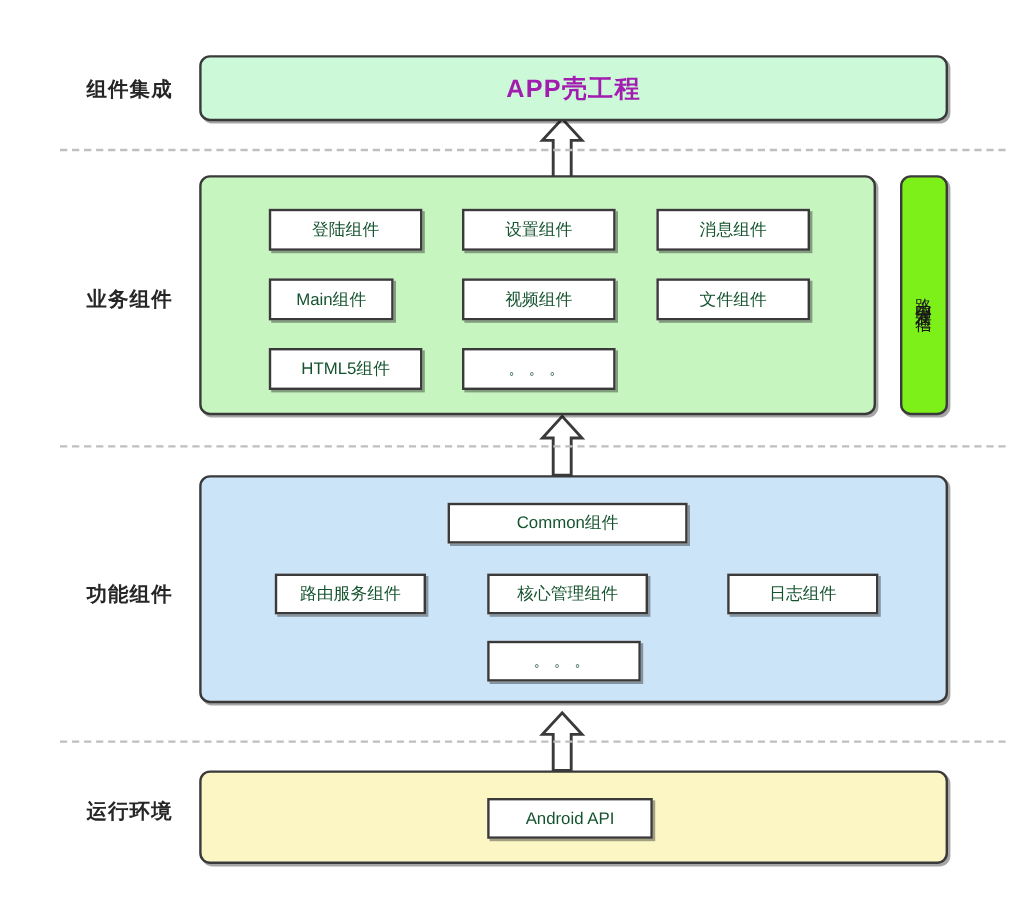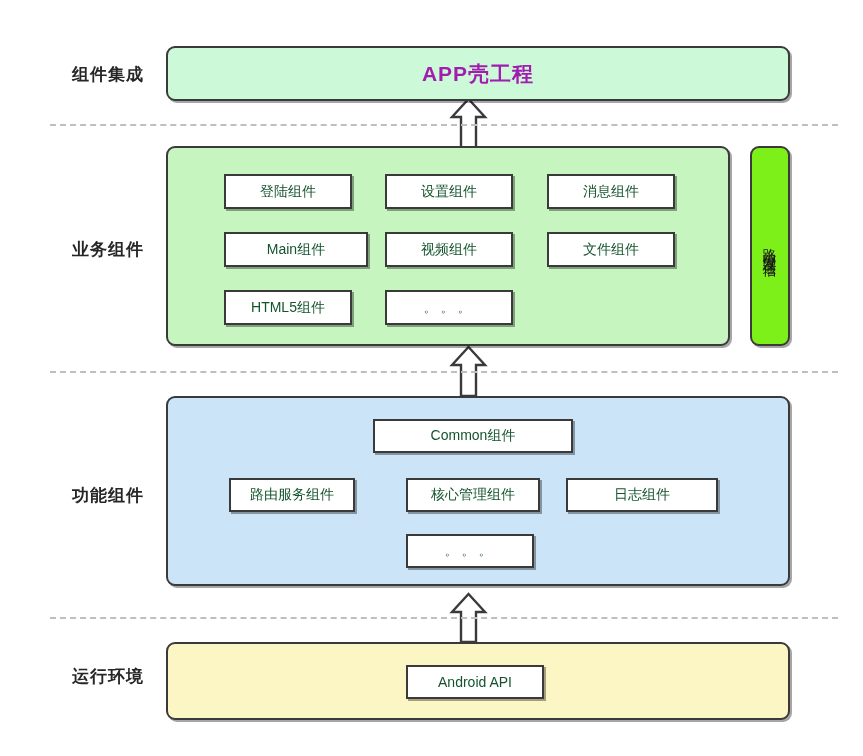--- a/index.html
+++ b/index.html
@@ -163,39 +163,39 @@
   <div class="layer layer-integration" style="left:166px; top:46px; width:624px; height:55px;">
     <div class="layer-title">APP壳工程</div>
   </div>
 
   <div class="layer layer-business" style="left:166px; top:146px; width:564px; height:200px;">
 
     <div class="card" style="left:56px; top:26px; width:128px; height:35px;">登陆组件</div>
     <div class="card" style="left:217px; top:26px; width:128px; height:35px;">设置组件</div>
     <div class="card" style="left:379px; top:26px; width:128px; height:35px;">消息组件</div>
 
-    <div class="card" style="left:56px; top:84px; width:144px; height:35px;">Main组件</div>
+    <div class="card" style="left:56px; top:84px; width:104px; height:35px;">Main组件</div>
     <div class="card" style="left:217px; top:84px; width:128px; height:35px;">视频组件</div>
     <div class="card" style="left:379px; top:84px; width:128px; height:35px;">文件组件</div>
 
     <div class="card" style="left:56px; top:142px; width:128px; height:35px;">HTML5组件</div>
     <div class="card dots" style="left:217px; top:142px; width:128px; height:35px;">。。。</div>
   </div>
 
   <div class="sidebar-box" style="left:750px; top:146px; width:40px; height:200px;">
     <span class="sidebar-text">路由分发通信</span>
   </div>
 
   <div class="layer layer-function" style="left:166px; top:396px; width:624px; height:190px;padding-left:44px;">
 
     <div class="card" style="left:205px; top:21px; width:200px; height:34px;">Common组件</div>
 
     <div class="card" style="left:61px; top:80px; width:126px; height:34px;">路由服务组件</div>
     <div class="card" style="left:238px; top:80px; width:134px; height:34px;">核心管理组件</div>
-    <div class="card" style="left:398px; top:80px; width:152px; height:34px;">日志组件</div>
+    <div class="card" style="left:438px; top:80px; width:126px; height:34px;">日志组件</div>
 
     <div class="card dots" style="left:238px; top:136px; width:128px; height:34px;">。。。</div>
   </div>
 
   <div class="layer layer-runtime" style="left:166px; top:642px; width:624px; height:78px;">
     <div class="card" style="left:238px; top:21px; width:138px; height:34px;">Android API</div>
   </div>
 
 </div>
 

